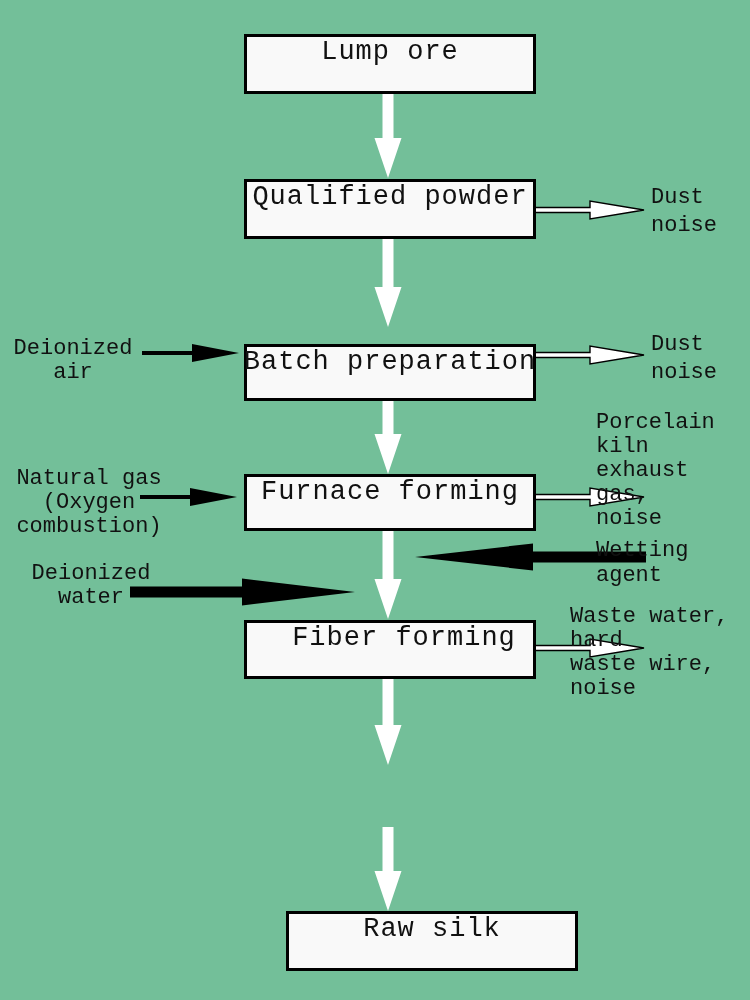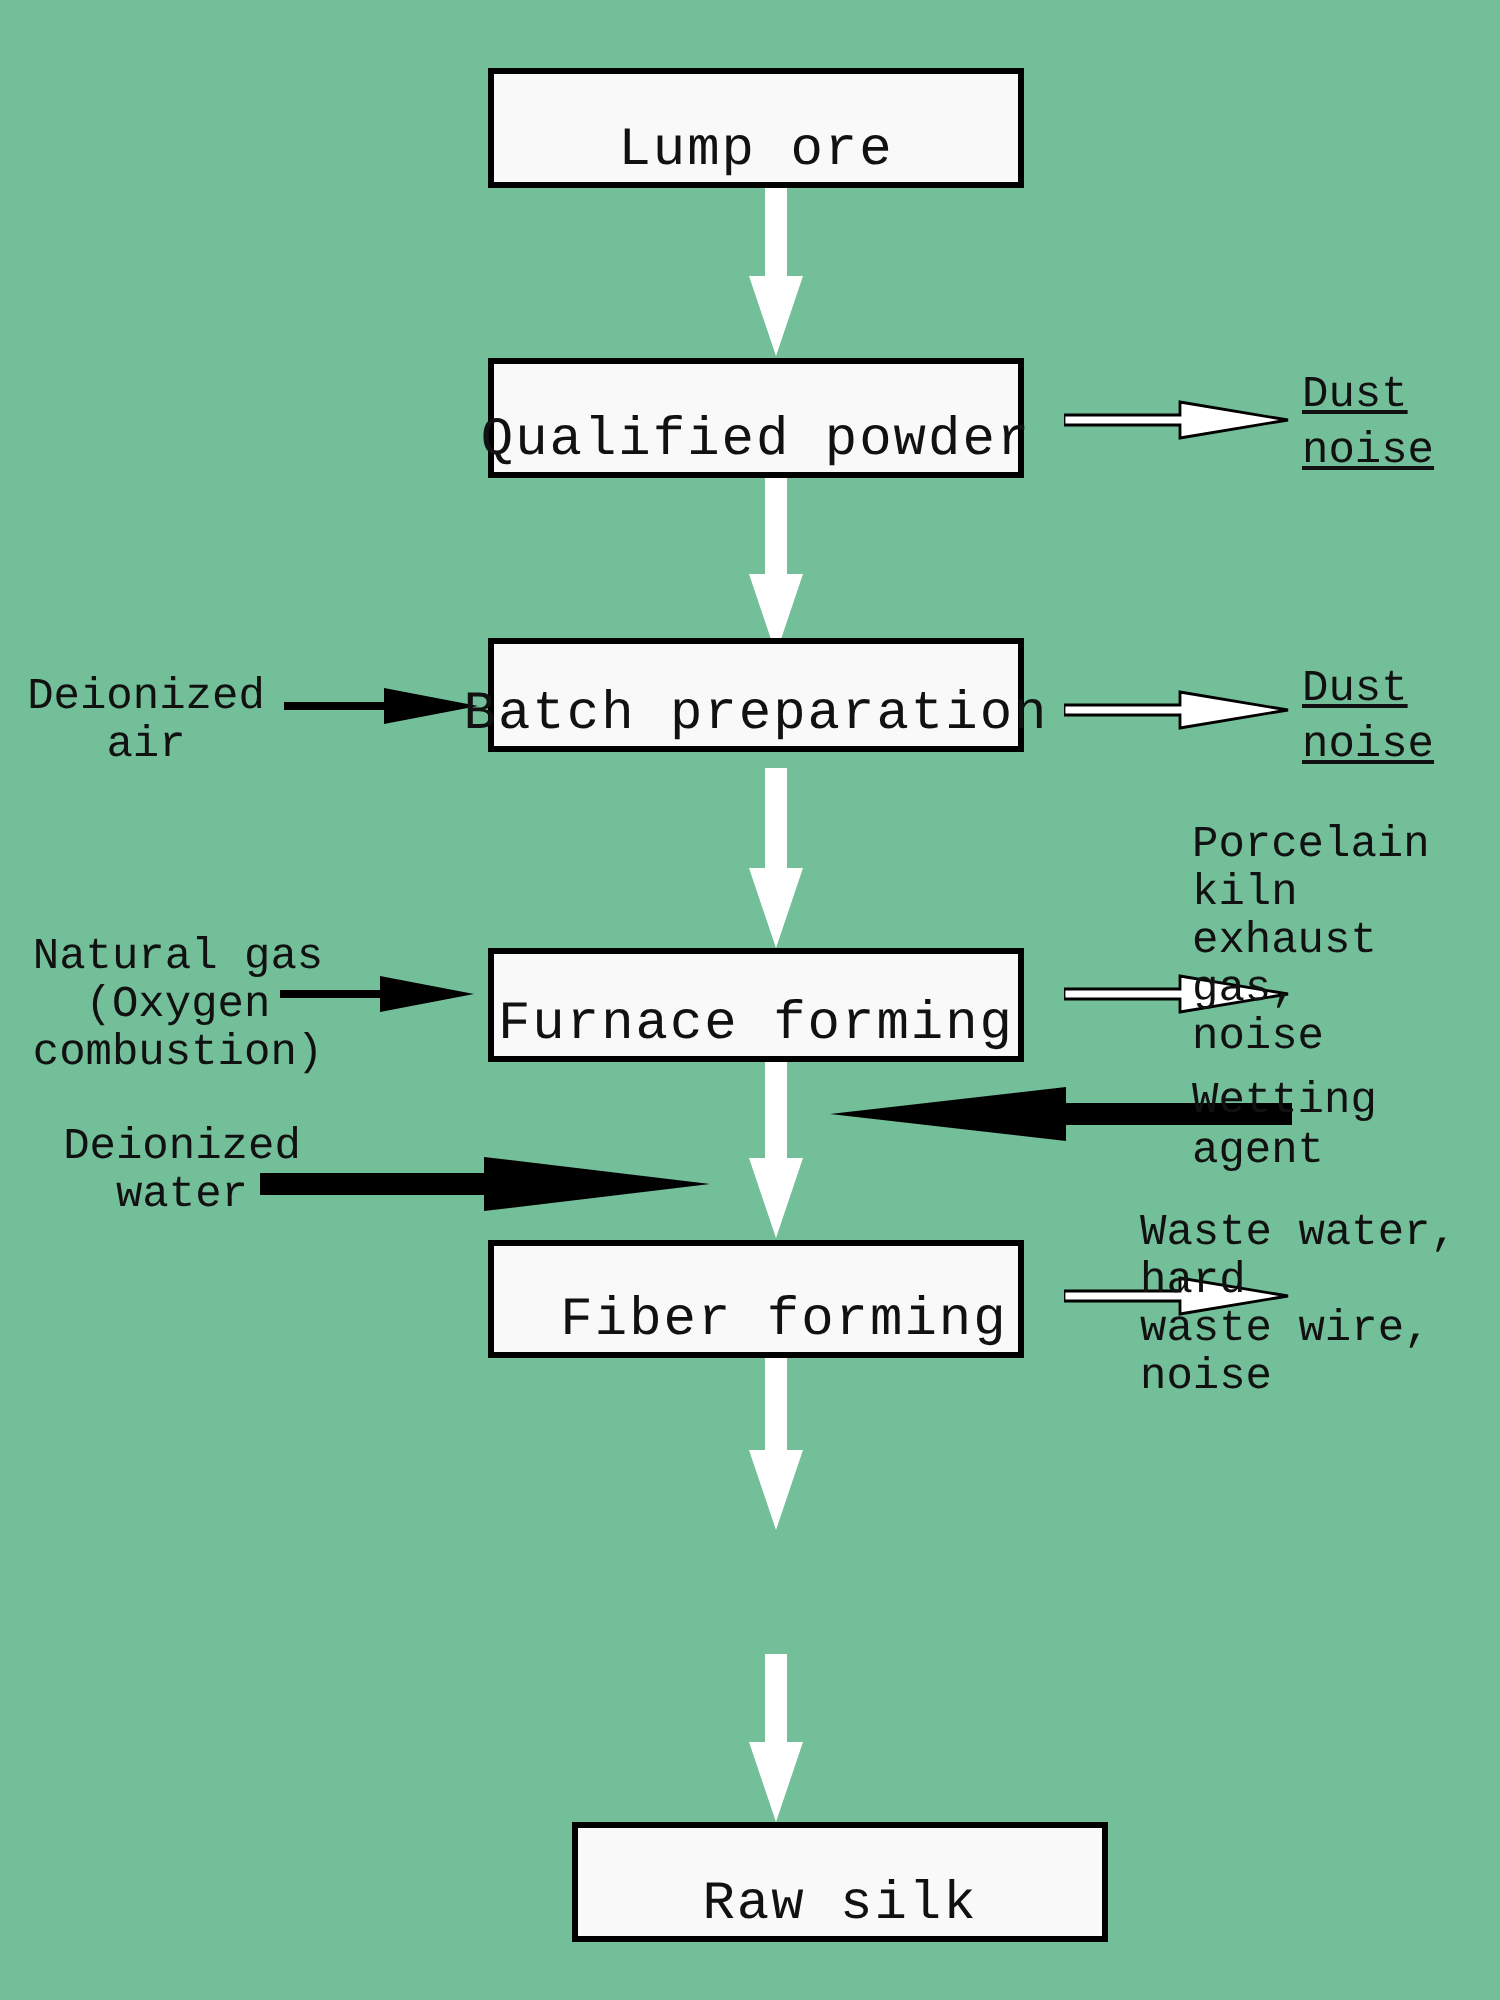--- a/index.html
+++ b/index.html
@@ -10,34 +10,34 @@
     --input-arrow:#000000;
     --text:#111111;
   }
   html,body{margin:0;padding:0;}
   body{font-family:"Liberation Mono","DejaVu Sans Mono",monospace;background:#fff;}
   #canvas{
     position:relative;width:750px;height:1000px;overflow:hidden;
     background:var(--bg);
   }
   .pbox{
-    position:absolute;left:244px;width:268px;box-sizing:border-box;
+    position:absolute;left:244px;width:292px;box-sizing:border-box;
     background:var(--box-fill);border:3px solid var(--box-border);
-    display:flex;align-items:flex-end;justify-content:center;
+    display:flex;align-items:flex-start;justify-content:center;
     font-size:27px;letter-spacing:1px;color:var(--text);white-space:nowrap;
     z-index:3;
   }
   .arrow{position:absolute;z-index:2;}
   .side-label{
     position:absolute;color:var(--text);font-size:22px;line-height:24px;
     white-space:pre-line;z-index:4;
   }
   .ta-c{text-align:center;}
   .ta-r{text-align:left;}
-  .ta-l{text-align:left;text-decoration:underline;}
+  .ta-l{text-align:left;}
   .lh-28{line-height:28px;}
   .lh-25{line-height:25px;}
 </style>
 </head>
 <body>
 
 <div id="canvas">
 
   <svg class="arrow" style="left:373px;top:94px;" width="30" height="84" viewBox="0 0 30 84">
       <polygon points="9.5,0 20.5,0 20.5,44 28.5,44 15,84 1.5,44 9.5,44" fill="#ffffff"></polygon>
@@ -84,21 +84,21 @@
   <svg class="arrow" style="left:415px;top:543px;" width="231" height="28" viewBox="0 0 231 28">
       <polygon points="231,8.5 118,8.5 118,0.5 0,14 118,27.5 118,19.5 231,19.5" fill="#000000"></polygon>
     </svg>
 
   <div class="pbox" style="top:34px;height:60px;">
       <span>Lump ore</span>
     </div>
   <div class="pbox" style="top:179px;height:60px;">
       <span>Qualified powder</span>
     </div>
-  <div class="pbox" style="top:319px;height:57px;">
+  <div class="pbox" style="top:344px;height:57px;">
       <span>Batch preparation</span>
     </div>
   <div class="pbox" style="top:474px;height:57px;">
       <span>Furnace forming</span>
     </div>
   <div class="pbox" style="top:620px;height:59px;padding-left:28px;">
       <span>Fiber forming</span>
     </div>
   <div class="pbox" style="top:911px;height:60px;margin-left:42px;">
       <span>Raw silk</span>

